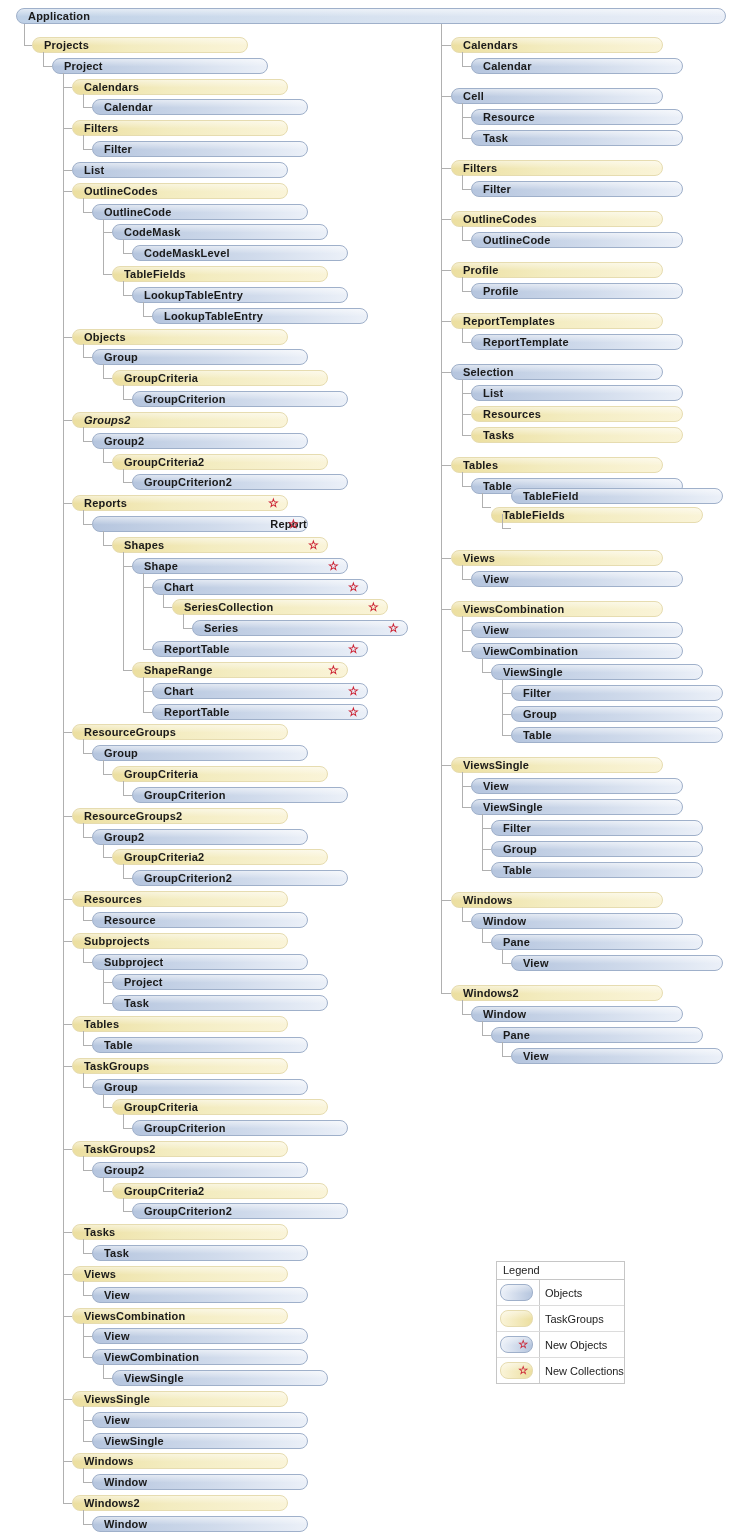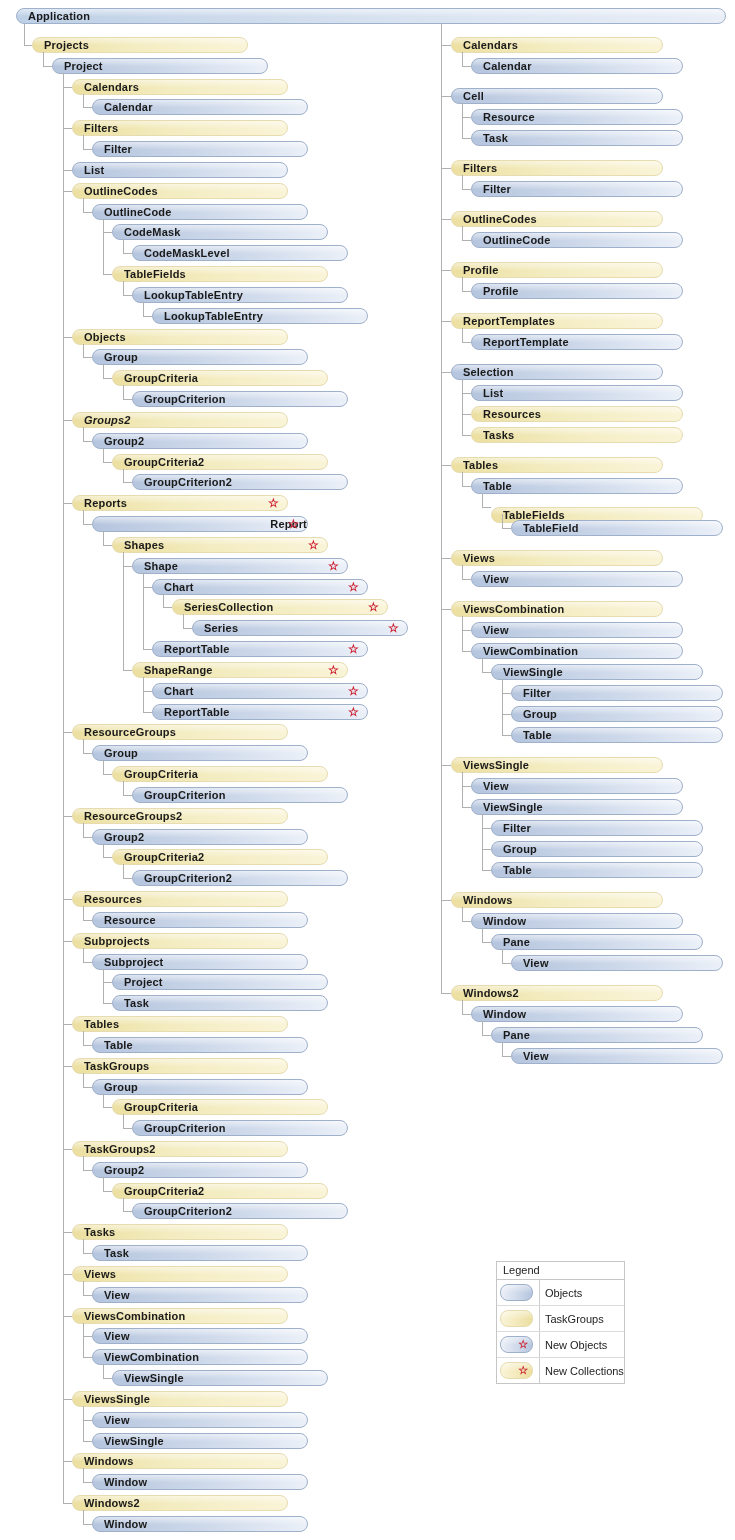--- a/index.html
+++ b/index.html
@@ -310,21 +310,21 @@
       <div class="pill collection" style="left: 471px; top: 427px; width: 212px;"><span>Tasks</span></div>
       <div class="pill collection" style="left: 451px; top: 457px; width: 212px;"><span>Tables</span></div>
       <div class="vline" style="left: 462px; top: 472px; height: 14px;"></div>
       <div class="hline" style="left: 462px; top: 486px; width: 9px;"></div>
       <div class="pill object" style="left: 471px; top: 478px; width: 212px;"><span>Table</span></div>
       <div class="vline" style="left: 482px; top: 493px; height: 14px;"></div>
       <div class="hline" style="left: 482px; top: 507px; width: 9px;"></div>
       <div class="pill collection" style="left: 491px; top: 507px; width: 212px;"><span>TableFields</span></div>
       <div class="vline" style="left: 502px; top: 514px; height: 14px;"></div>
       <div class="hline" style="left: 502px; top: 528px; width: 9px;"></div>
-      <div class="pill object" style="left: 511px; top: 520px; width: 212px;"><span>TableField</span></div>
+      <div class="pill object" style="left: 511px; top: 488px; width: 212px;"><span>TableField</span></div>
       <div class="pill collection" style="left: 451px; top: 550px; width: 212px;"><span>Views</span></div>
       <div class="vline" style="left: 462px; top: 565px; height: 14px;"></div>
       <div class="hline" style="left: 462px; top: 579px; width: 9px;"></div>
       <div class="pill object" style="left: 471px; top: 571px; width: 212px;"><span>View</span></div>
       <div class="pill collection" style="left: 451px; top: 601px; width: 212px;"><span>ViewsCombination</span></div>
       <div class="vline" style="left: 462px; top: 616px; height: 35px;"></div>
       <div class="hline" style="left: 462px; top: 630px; width: 9px;"></div>
       <div class="hline" style="left: 462px; top: 651px; width: 9px;"></div>
       <div class="pill object" style="left: 471px; top: 622px; width: 212px;"><span>View</span></div>
       <div class="pill object" style="left: 471px; top: 643px; width: 212px;"><span>ViewCombination</span></div>

